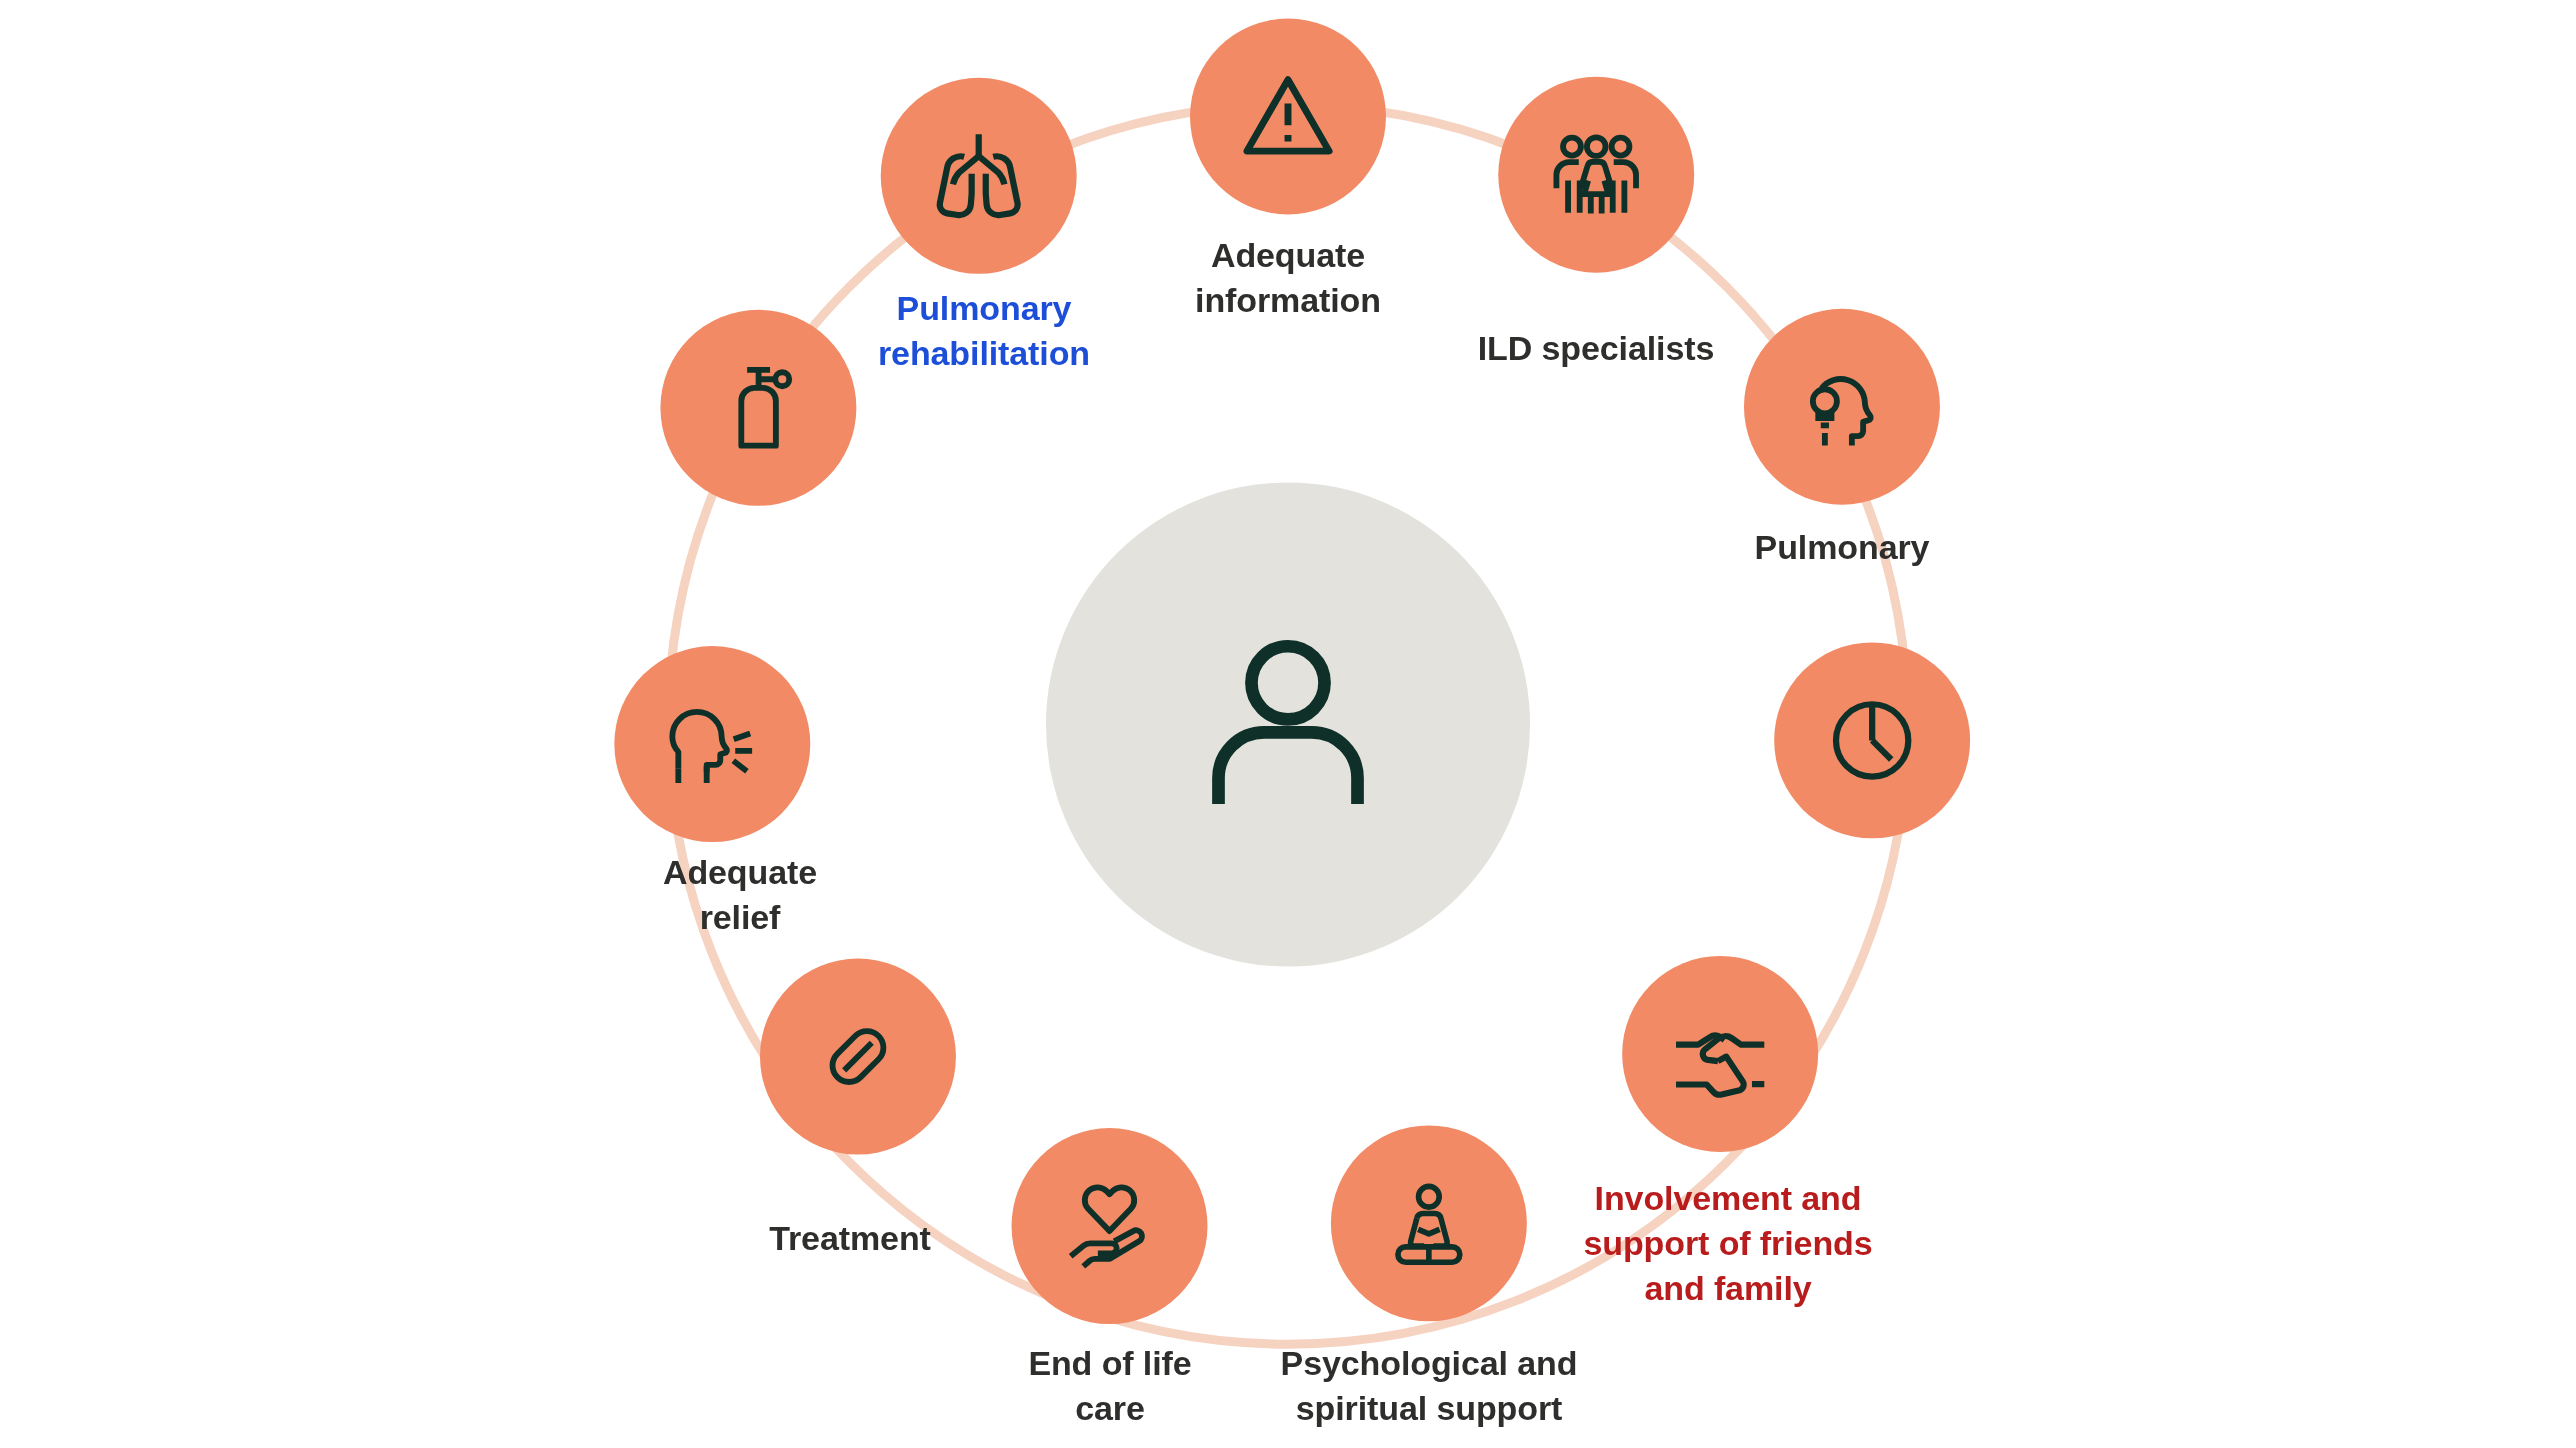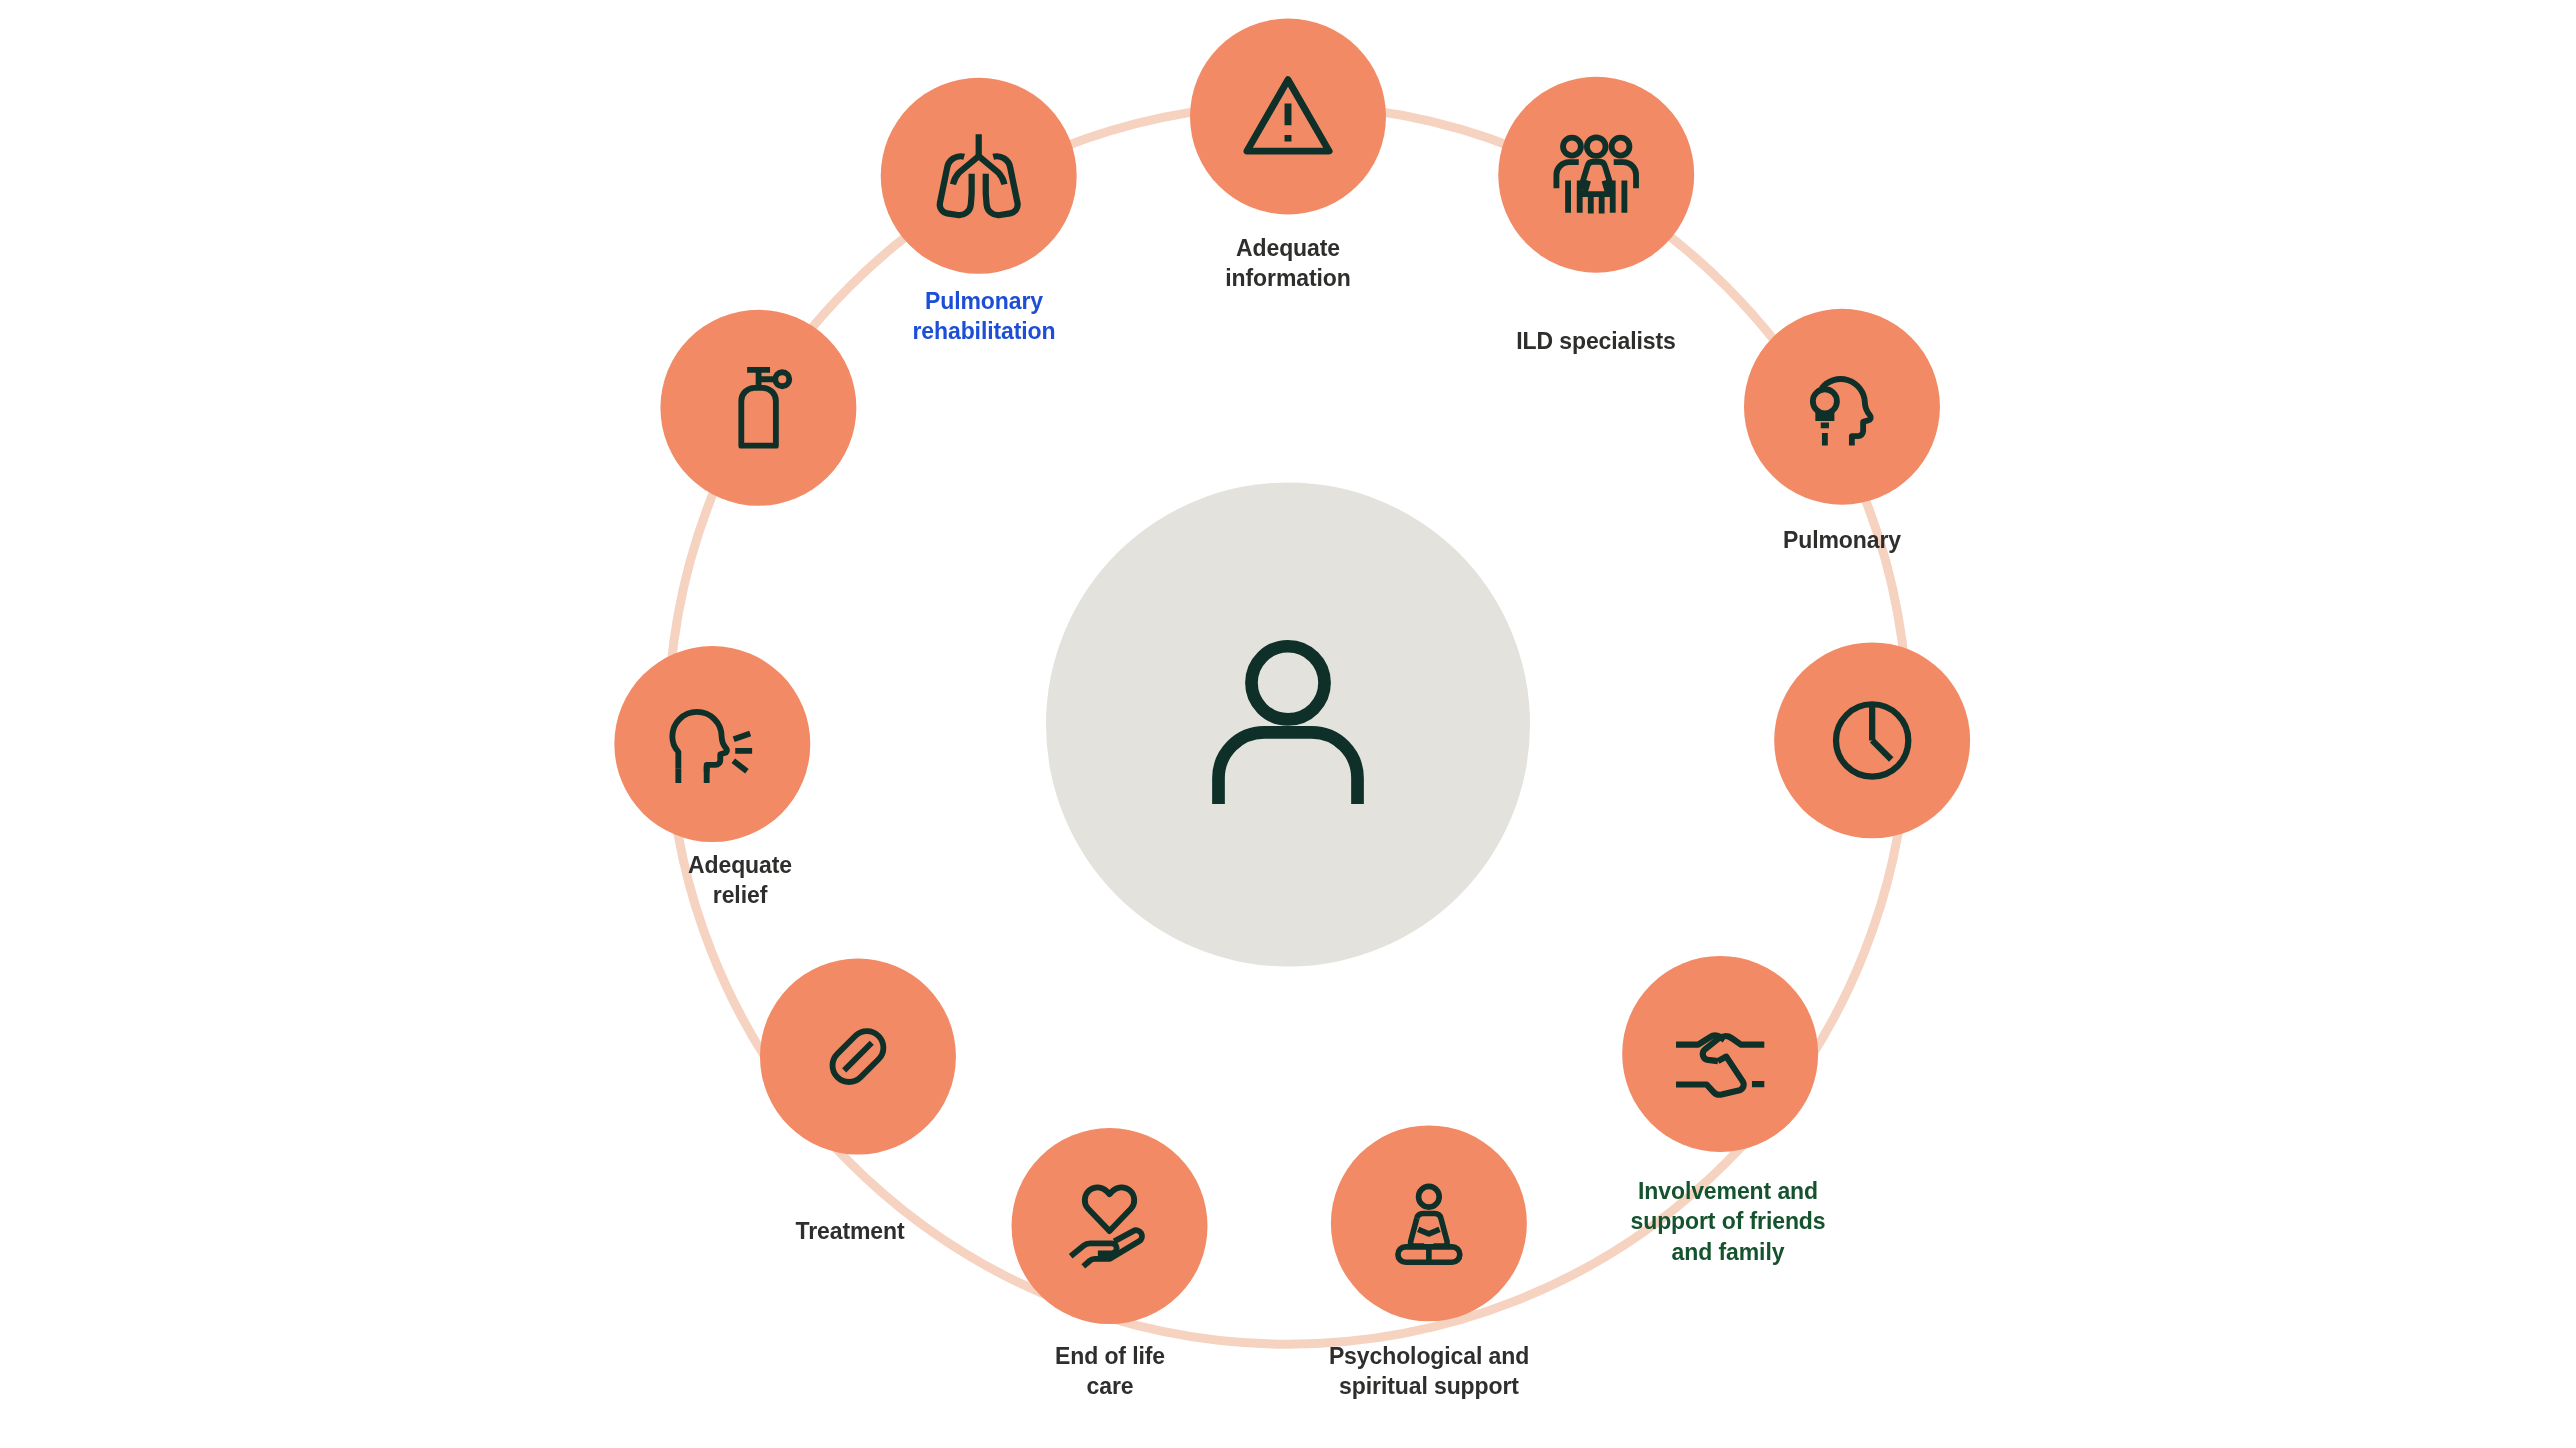--- a/index.html
+++ b/index.html
@@ -23,21 +23,21 @@
     position: absolute;
     inset: 0;
     width: 2576px;
     height: 1449px;
   }
   .node-label {
     position: absolute;
     text-align: center;
     font-weight: 700;
     color: #2e2e2c;
-    font-size: 23px;
+    font-size: 34px;
     line-height: 1.32;
     letter-spacing: -0.1px;
     white-space: pre-line;
     transform: translate(-50%, 0);
     pointer-events: none;
   }
 </style>
 </head>
 <body>
 
@@ -230,21 +230,21 @@
   </svg>
 
   <div class="node-label" style="left: 1288px; top: 233px; width: 339px; color: rgb(46, 46, 44);">Adequate
 information</div>
 
   <div class="node-label" style="left: 1596px; top: 294px; width: 371px; color: rgb(46, 46, 44); margin-top: 32px;">ILD specialists</div>
 
   <div class="node-label" style="left: 1842px; top: 525px; width: 339px; color: rgb(46, 46, 44);">Pulmonary</div>
 
 
-  <div class="node-label" style="left: 1728px; top: 1176px; width: 339px; color: #14532d;">Involvement and
+  <div class="node-label" style="left: 1728px; top: 1176px; width: 339px; color: #b91c1c;">Involvement and
 support of friends
 and family</div>
 
   <div class="node-label" style="left: 1429px; top: 1341px; width: 339px; color: rgb(46, 46, 44);">Psychological and
 spiritual support</div>
 
   <div class="node-label" style="left: 1110px; top: 1341px; width: 318px; color: rgb(46, 46, 44);">End of life
 care</div>
 
   <div class="node-label" style="left: 850px; top: 1216px; width: 339px; color: rgb(46, 46, 44);">Treatment</div>

